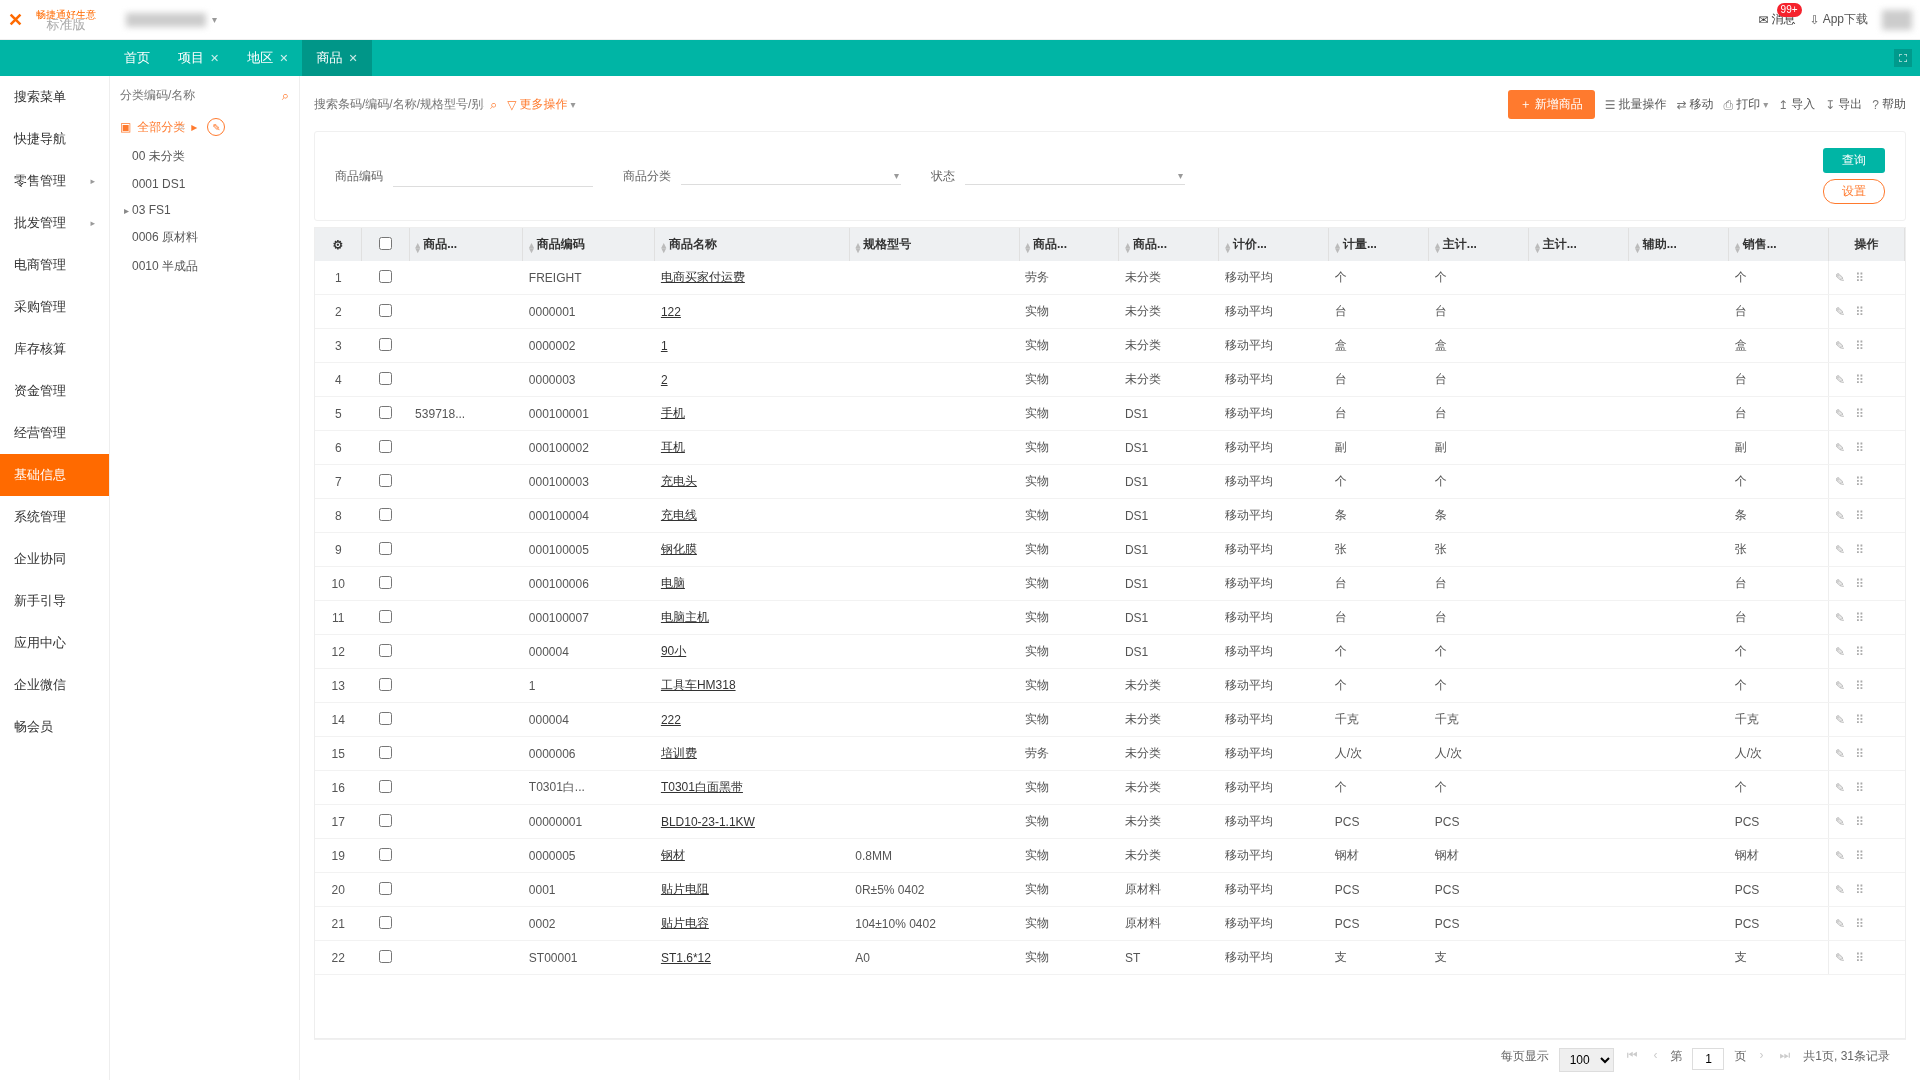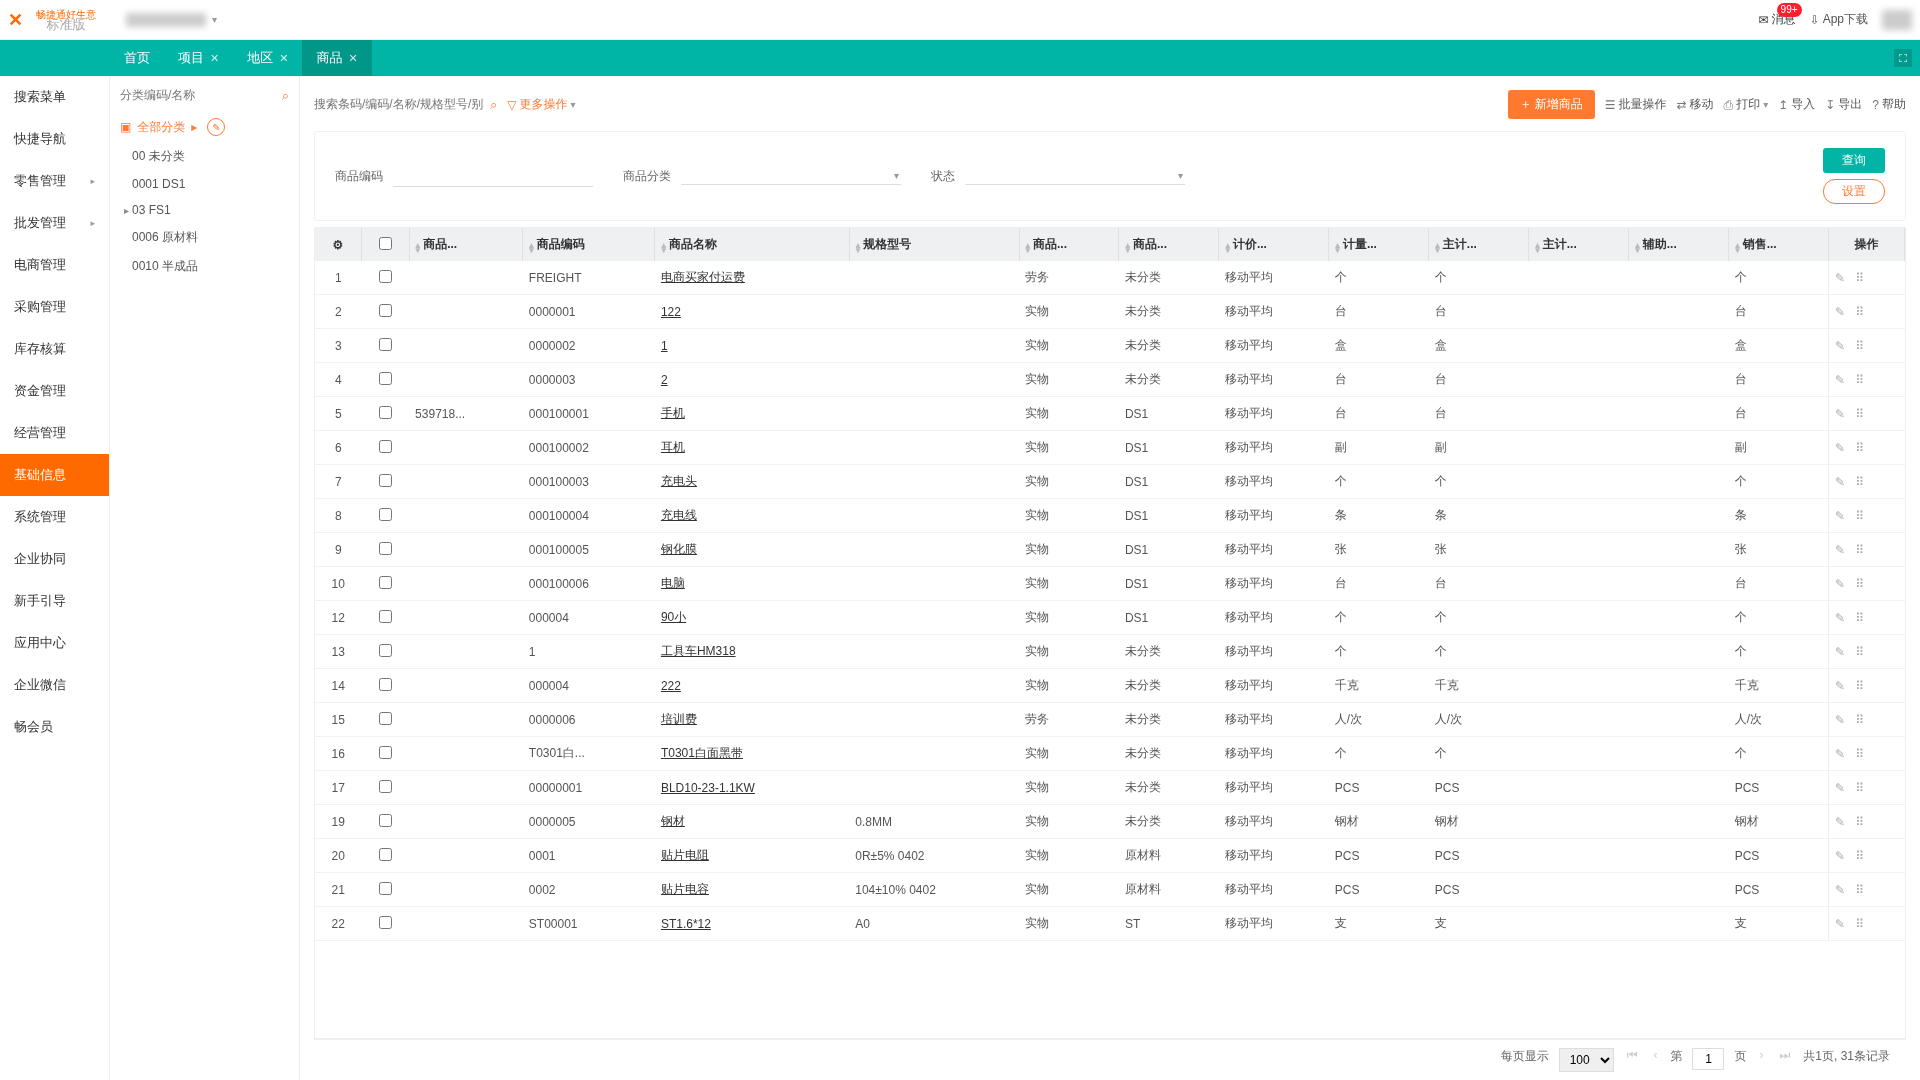--- a/index.html
+++ b/index.html
@@ -541,20 +541,42 @@
                 <td></td>
                 <td>台</td>
                 <td class="sticky-right">
                   <div class="row-actions">
                     <span>✎</span>
                     <span>⠿</span>
                   </div>
                 </td>
               </tr>
               <tr>
+                <td class="gear-cell">11</td>
+                <td class="chk-cell"><input type="checkbox" style=""></td>
+                <td></td>
+                <td>000100007</td>
+                <td class="link"><a>电脑主机</a></td>
+                <td></td>
+                <td>实物</td>
+                <td>DS1</td>
+                <td>移动平均</td>
+                <td>台</td>
+                <td>台</td>
+                <td></td>
+                <td></td>
+                <td>台</td>
+                <td class="sticky-right">
+                  <div class="row-actions">
+                    <span>✎</span>
+                    <span>⠿</span>
+                  </div>
+                </td>
+              </tr>
+              <tr>
                 <td class="gear-cell">12</td>
                 <td class="chk-cell"><input type="checkbox" style=""></td>
                 <td></td>
                 <td>000004</td>
                 <td class="link"><a>90小</a></td>
                 <td></td>
                 <td>实物</td>
                 <td>DS1</td>
                 <td>移动平均</td>
                 <td>个</td>

